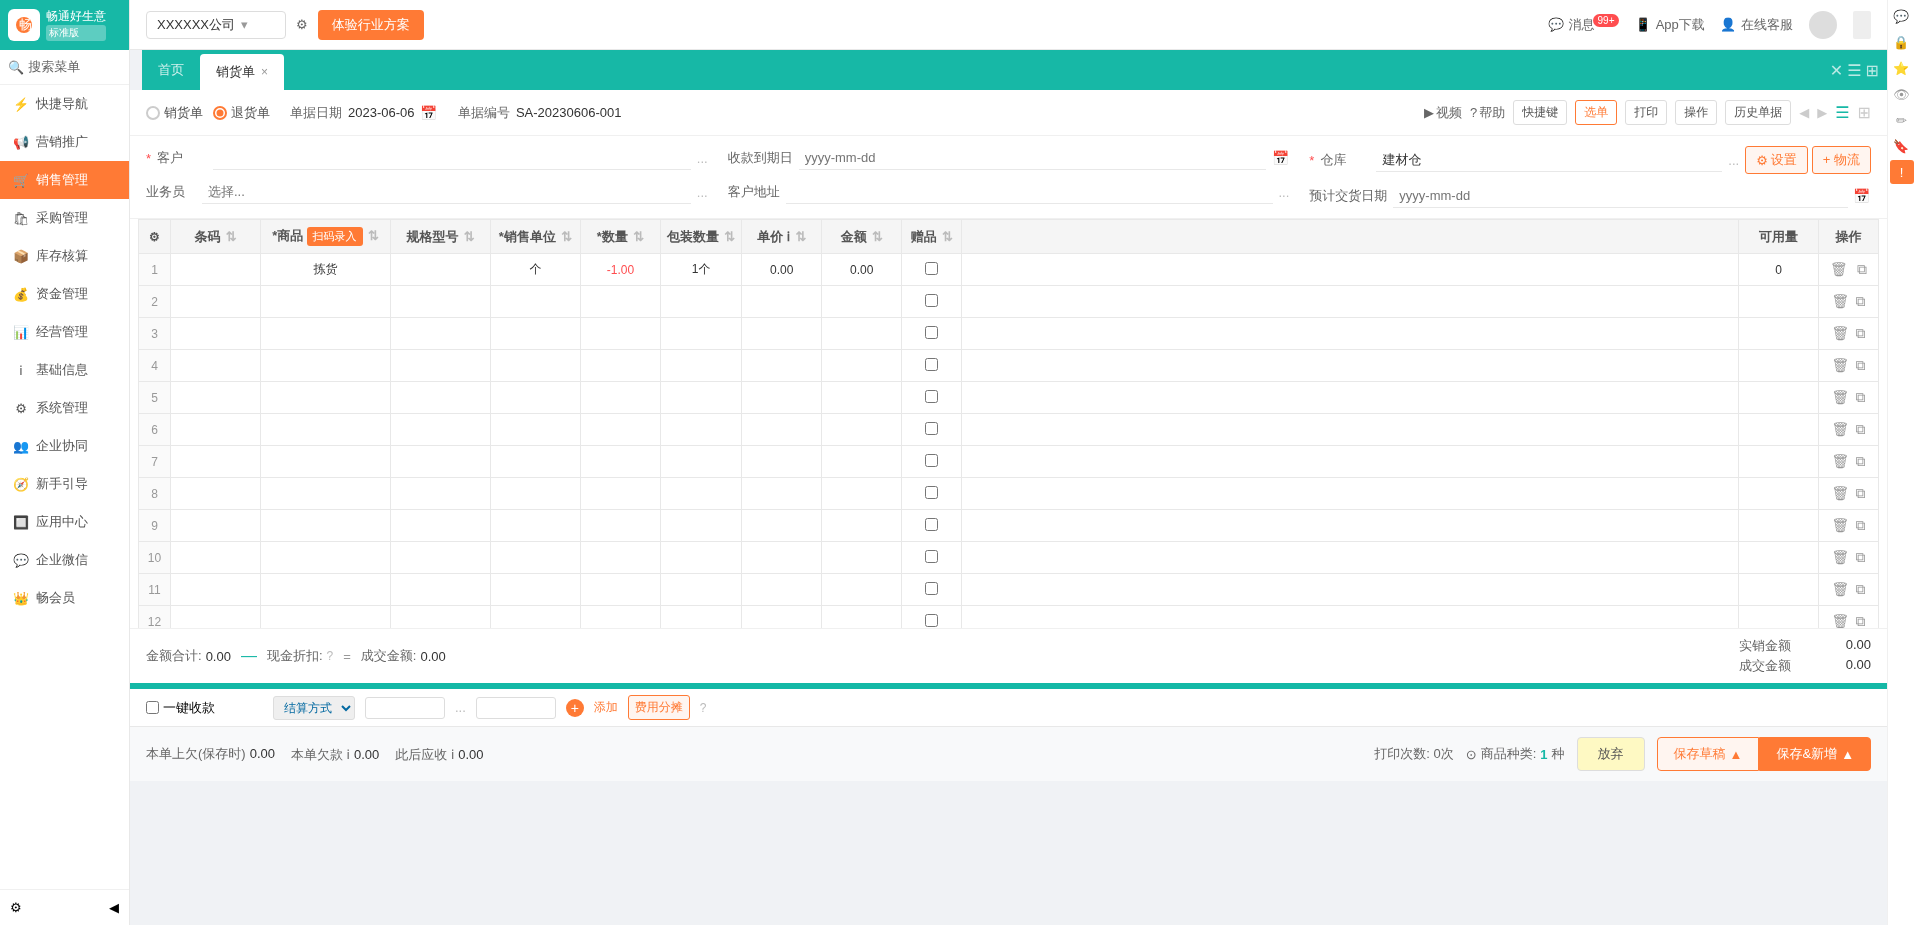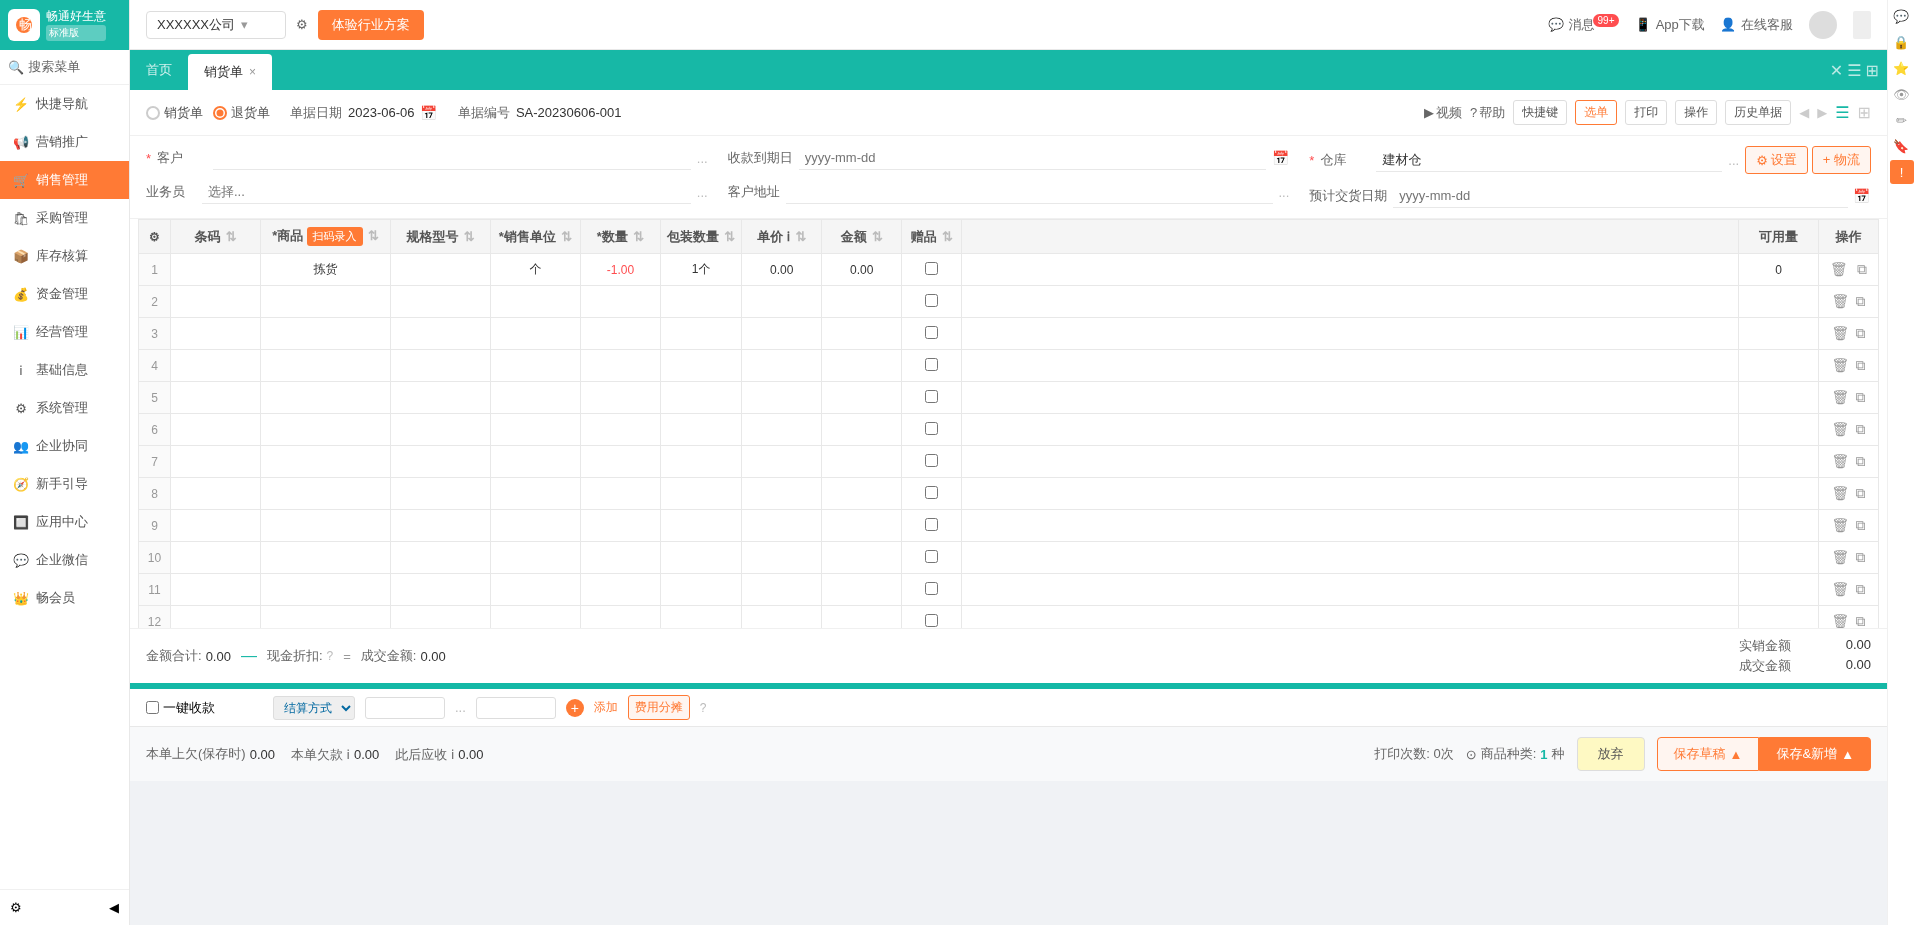--- a/index.html
+++ b/index.html
@@ -28,21 +28,21 @@
     .company-selector { display: flex; align-items: center; gap: 6px; padding: 4px 10px; border: 1px solid #ddd; border-radius: 4px; cursor: pointer; min-width: 140px; }
     .company-name { font-size: 13px; color: #333; }
     .header-right { display: flex; align-items: center; gap: 16px; }
     .header-btn { display: flex; align-items: center; gap: 4px; cursor: pointer; color: #666; font-size: 13px; }
     .badge { background: #ff4d4f; color: #fff; font-size: 10px; border-radius: 8px; padding: 1px 5px; margin-left: -6px; margin-top: -8px; }
     .trial-btn { background: #ff7a35; color: #fff; padding: 6px 14px; border-radius: 4px; cursor: pointer; font-size: 13px; border: none; }
     .gear-btn { cursor: pointer; color: #666; }
     .avatar { width: 28px; height: 28px; border-radius: 50%; background: #ddd; }
 
     
-    .tabs-bar { height: 40px; background: #17b8a6; display: flex; align-items: center; padding: 12px 0; }
+    .tabs-bar { height: 40px; background: #17b8a6; display: flex; align-items: center; padding: 12px 0; margin-left: 12px; }
     .tab-item { padding: 0 16px; height: 40px; display: flex; align-items: center; gap: 6px; cursor: pointer; color: rgba(255,255,255,0.8); font-size: 13px; }
     .tab-item.active { background: #fff; color: #333; border-radius: 4px 4px 0 0; margin-top: 4px; height: 36px; }
     .tab-close { color: #999; font-size: 12px; cursor: pointer; }
 
     
     .content { flex: 1; overflow: hidden; display: flex; flex-direction: column; background: #fff; margin: 0; }
 
     
     .form-header { padding: 10px 16px; border-bottom: 1px solid #f0f0f0; display: flex; align-items: center; gap: 20px; flex-wrap: wrap; }
     .form-type-group { display: flex; align-items: center; gap: 10px; }
@@ -91,21 +91,21 @@
     .minus-icon { color: #17b8a6; cursor: pointer; font-size: 16px; }
     .eq-icon { color: #999; }
     .add-btn { background: #ff7a35; color: #fff; border: none; border-radius: 50%; width: 18px; height: 18px; cursor: pointer; font-size: 14px; display: inline-flex; align-items: center; justify-content: center; }
     .fenpei-btn { padding: 3px 6px; border: 1px solid #ff7a35; border-radius: 3px; color: #ff7a35; background: #fff5f0; font-size: 12px; cursor: pointer; }
     .help-icon { color: #bbb; cursor: pointer; font-size: 12px; }
     .one-key-pay { display: flex; align-items: center; gap: 4px; }
     .checkbox-small { width: 13px; height: 13px; cursor: pointer; }
 
     
     .bottom-bar { padding: 10px 16px; background: #f8f9fa; border-top: 1px solid #e8e8e8; display: flex; align-items: center; justify-content: space-between; }
-    .bottom-left { display: flex; align-items: center; gap: 16px; }
+    .bottom-left { display: flex; align-items: flex-start; gap: 16px; }
     .bottom-stat { display: flex; align-items: center; gap: 4px; color: #666; font-size: 13px; }
     .bottom-stat .val { color: #333; }
     .bottom-right { display: flex; align-items: center; gap: 12px; }
     .print-info { color: #666; font-size: 13px; }
     .goods-type { display: flex; align-items: center; gap: 4px; color: #666; font-size: 13px; }
     .goods-type .cnt { color: #17b8a6; font-weight: bold; }
     .btn-abandon { padding: 7px 20px; border: 1px solid #ddd; border-radius: 4px; background: #fef9c3; color: #555; cursor: pointer; font-size: 13px; }
     .btn-save-draft { padding: 7px 16px; border: 1px solid #ff7a35; border-radius: 4px 0 0 4px; background: #fff5f0; color: #ff7a35; cursor: pointer; font-size: 13px; display: flex; align-items: center; gap: 4px; }
     .btn-save-new { padding: 7px 16px; border: 1px solid #ff7a35; border-radius: 0 4px 4px 0; background: #ff7a35; color: #fff; cursor: pointer; font-size: 13px; display: flex; align-items: center; gap: 4px; }
 

